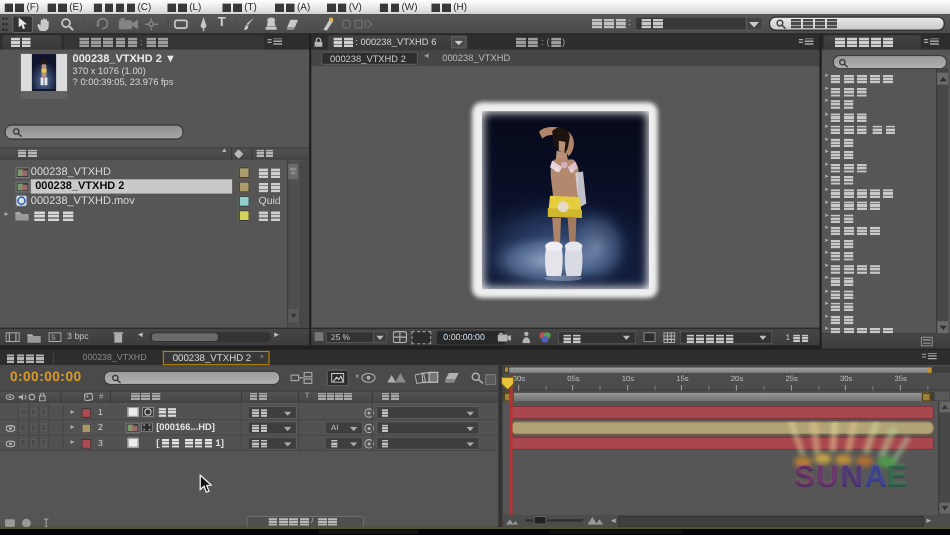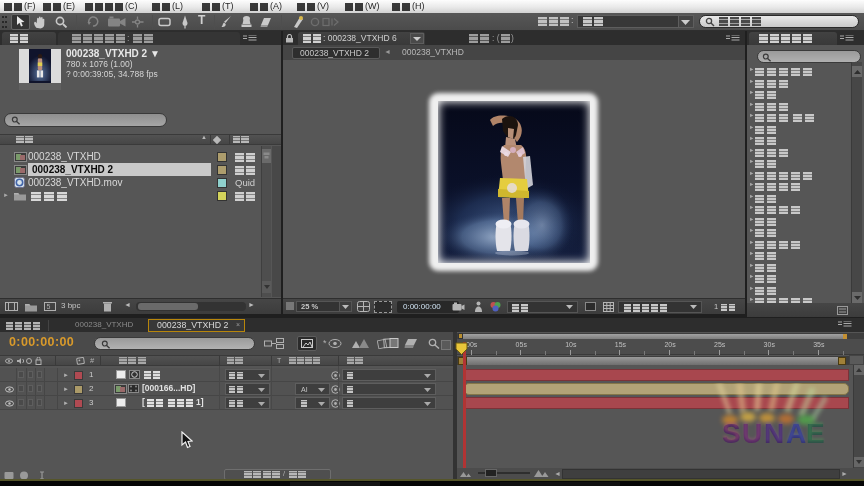--- a/index.html
+++ b/index.html
@@ -129,22 +129,22 @@
       </defs>
       <rect width="25" height="34" fill="url(#tg)"></rect>
       <rect x="10" y="8" width="5" height="14" rx="2" fill="#b98f7e"></rect>
       <rect x="10" y="13" width="5" height="4" fill="#e0d050"></rect>
       <rect x="9" y="22" width="3" height="8" fill="#e8e8e8"></rect>
       <rect x="13" y="22" width="3" height="8" fill="#e8e8e8"></rect>
       <circle cx="12.5" cy="6" r="2.5" fill="#2a1a14"></circle>
     </svg>
     <div style="position:absolute;left:19px;top:83px;width:42px;height:7px;background:#616161;"></div>
     <div style="position:absolute;left:66px;top:49px;font-size:10px;color:#e8e8e8;font-weight:bold;white-space:nowrap;">000238_VTXHD 2 ▼</div>
-    <div style="position:absolute;left:66px;top:60px;font-size:8.5px;color:#d4d4d4;font-weight:normal;white-space:nowrap;">780 x 1076 (1.00)</div>
-    <div style="position:absolute;left:66px;top:70px;font-size:8.5px;color:#d4d4d4;font-weight:normal;white-space:nowrap;">? 0:00:39:05, 34.788 fps</div>
+    <div style="position:absolute;left:66px;top:60px;font-size:8.5px;color:#d4d4d4;font-weight:normal;white-space:nowrap;">370 x 1076 (1.00)</div>
+    <div style="position:absolute;left:66px;top:70px;font-size:8.5px;color:#d4d4d4;font-weight:normal;white-space:nowrap;">? 0:00:39:05, 23.976 fps</div>
     <div style="position:absolute;left:4px;top:113px;width:163px;height:14px;background:linear-gradient(#8f8f8f,#a6a6a6);border-radius:7px;border:1px solid #3a3a3a;box-sizing:border-box;"></div>
     <svg style="position:absolute;left:11px;top:116px" width="10" height="9" viewBox="0 0 10 9">
       <circle cx="3.8" cy="3.6" r="2.4" fill="none" stroke="#3a3a3a" stroke-width="1.2"></circle>
       <line x1="5.6" y1="5.4" x2="8.6" y2="8.2" stroke="#3a3a3a" stroke-width="1.3"></line>
     </svg>
     <div style="position:absolute;left:0px;top:134px;width:281px;height:11px;background:linear-gradient(#525252,#464646);border-top:1px solid #3a3a3a;border-bottom:1px solid #3a3a3a;box-sizing:border-box;"></div>
     <div style="position:absolute;left:16px;top:136px;width:17.5px;height:7px;background:repeating-linear-gradient(0deg,#b8b8b8 0 1.75px,rgba(184,184,184,0.38) 1.75px 2.85px);-webkit-mask-image:repeating-linear-gradient(90deg,#000 0 8px,transparent 8px 9.5px);"></div>
     <div style="position:absolute;left:201px;top:134px;font-size:6px;color:#b8b8b8;font-weight:normal;white-space:nowrap;">▲</div>
     <svg style="position:absolute;left:213px;top:136px" width="8" height="8" viewBox="0 0 8 8">
       <rect x="1" y="1" width="6" height="6" transform="rotate(45 4 4)" fill="#b8b8b8"></rect>
@@ -289,21 +289,21 @@
 <path d="M77 122 C75 127 75 142 77 150 L90 150 C92 142 92 127 90 122 Z" fill="#dadae2"></path>
 <ellipse cx="65.5" cy="123" rx="8" ry="4.5" fill="#eeeef4"></ellipse>
 <ellipse cx="83.5" cy="123" rx="8" ry="4.5" fill="#e6e6ee"></ellipse>
 <ellipse cx="74" cy="152" rx="17" ry="2.5" fill="#b8c4d8" opacity="0.4"></ellipse>
 </g>
 <rect x="-7" y="-7" width="166" height="176" rx="12" fill="none" stroke="#f2f2f2" stroke-width="16" filter="blur(4.5px)"></rect>
 </svg>
     <div style="position:absolute;left:283px;top:298px;width:462px;height:16px;background:linear-gradient(#464646,#3c3c3c);border-top:1px solid #2e2e2e;box-sizing:border-box;"></div>
     <div style="position:absolute;left:286px;top:302px;width:8px;height:8px;background:#777;"></div>
     <div style="position:absolute;left:296px;top:301px;width:44px;height:11px;background:#333;border:1px solid #555;box-sizing:border-box;"></div>
-    <div style="position:absolute;left:301px;top:303px;font-size:7.5px;color:#c8c8c8;font-weight:bold;white-space:nowrap;">25 %</div>
+    <div style="position:absolute;left:301px;top:303px;font-size:7.5px;color:#c8c8c8;font-weight:normal;white-space:nowrap;">25 %</div>
     <div style="position:absolute;left:339px;top:301px;width:13px;height:11px;background:#3d3d3d;border:1px solid #555;box-sizing:border-box;"></div>
     <svg style="position:absolute;left:342px;top:305px" width="7" height="4" viewBox="0 0 7 4">
       <path d="M0 0 L7 0 L3.5 4 Z" fill="#bbb"></path>
     </svg>
     <svg style="position:absolute;left:357px;top:301px" width="13" height="11" viewBox="0 0 13 11">
       <rect x="0.5" y="0.5" width="12" height="10" rx="2" fill="none" stroke="#b5b5b5"></rect>
       <line x1="6.5" y1="0.5" x2="6.5" y2="10.5" stroke="#b5b5b5"></line>
       <line x1="0.5" y1="5.5" x2="12.5" y2="5.5" stroke="#b5b5b5"></line>
     </svg>
     <div style="position:absolute;left:374px;top:301px;width:18px;height:12px;background:#2c2c2c;border:1px dashed #999;box-sizing:border-box;"></div>

